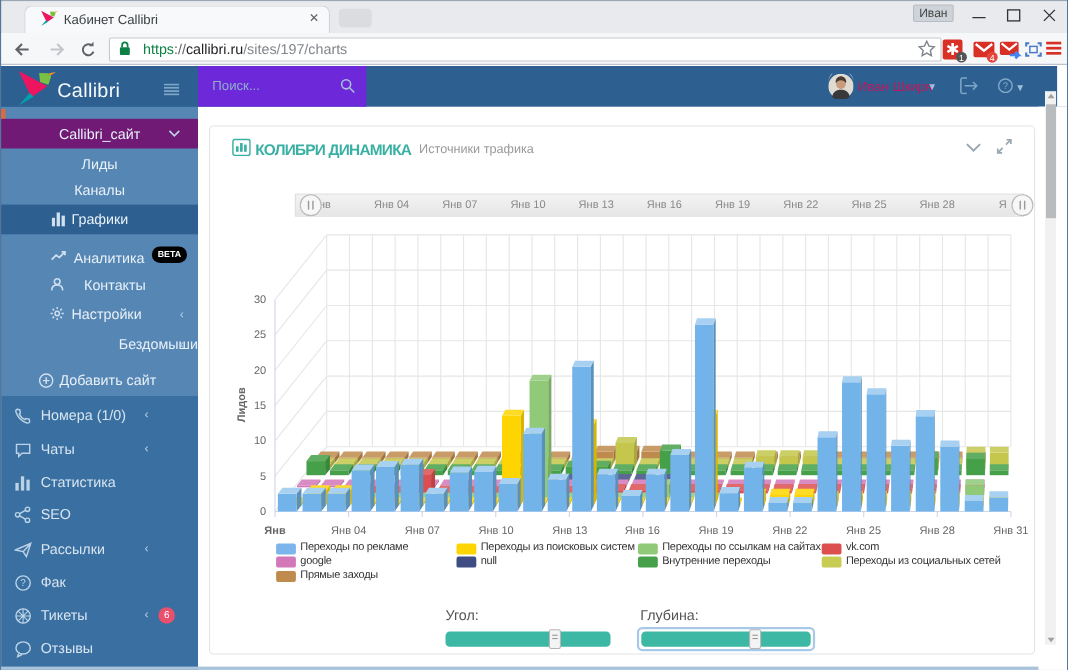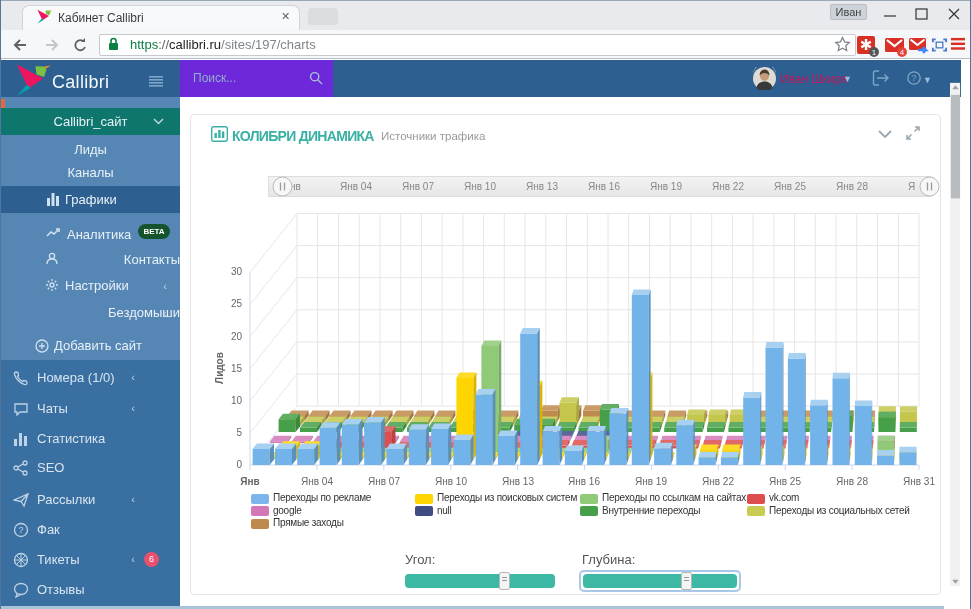--- a/index.html
+++ b/index.html
@@ -129,41 +129,41 @@
 </svg>
 <svg class="abs" style="left:149px;top:76px" width="14" height="11" viewBox="0 0 14 11">
 <g fill="#7ea6c8">
       <rect y="0" width="14" height="1.6"></rect>
       <rect y="3" width="14" height="1.6"></rect>
       <rect y="6" width="14" height="1.6"></rect>
       <rect y="9" width="14" height="1.6"></rect>
     </g>
 </svg>
 <div class="abs" style="left:1px;top:99px;width:4px;height:13px;background:#e06a3c"></div>
-<div class="abs mrow" style="top:108px;height:27px;background:#0f766e;line-height:27px">Callibri_сайт</div>
+<div class="abs mrow" style="top:108px;height:27px;background:#701a75;line-height:27px">Callibri_сайт</div>
 <svg class="abs" style="left:153px;top:118px" width="11" height="7" viewBox="0 0 11 7">
     <path d="M1 1l4.5 4.5L10 1" stroke="#bcd3e6" stroke-width="1.5" fill="none"></path>
   </svg>
 <div class="abs mrow" style="top:137px">Лиды</div>
 <div class="abs mrow" style="top:160px">Каналы</div>
 <div class="abs mrow" style="top:186px;height:27px;line-height:27px;background:#2d6090;text-align:left;padding-left:64px">Графики</div>
 <svg class="abs" style="left:47px;top:193px" width="13" height="13" viewBox="0 0 13 13">
     <g fill="#cfe0ee">
       <rect x="0" y="5" width="3" height="8"></rect>
       <rect x="4.5" y="0" width="3" height="13"></rect>
       <rect x="9" y="3" width="3" height="10"></rect>
     </g>
   </svg>
 <div class="abs mrow" style="top:222px;text-align:left;padding-left:66px">Аналитика</div>
 <svg class="abs" style="left:46px;top:228px" width="15" height="11" viewBox="0 0 15 11">
     <path d="M1 8l4-4 3 2 5-5" stroke="#cfe0ee" stroke-width="1.6" fill="none"></path>
     <path d="M10 1h3v3" stroke="#cfe0ee" stroke-width="1.6" fill="none"></path>
   </svg>
-<div class="abs" style="left:138px;top:224px;width:32px;height:15px;background:#14532d;border-radius:8px;color:#fff;font-size:8px;font-weight:bold;text-align:center;line-height:15px">BETA</div>
-<div class="abs mrow" style="top:247px;text-align:right;padding-left:28px">Контакты</div>
+<div class="abs" style="left:138px;top:224px;width:32px;height:15px;background:#000000;border-radius:8px;color:#fff;font-size:8px;font-weight:bold;text-align:center;line-height:15px">BETA</div>
+<div class="abs mrow" style="top:247px;text-align:center;padding-left:28px">Контакты</div>
 <svg class="abs" style="left:45px;top:252px" width="14" height="14" viewBox="0 0 14 14">
     <circle cx="7" cy="4" r="2.6" fill="none" stroke="#cfe0ee" stroke-width="1.4"></circle>
     <path d="M2 12c0-3 2-5 5-5s5 2 5 5" fill="none" stroke="#cfe0ee" stroke-width="1.4"></path>
   </svg>
 <div class="abs mrow" style="top:273px;text-align:left;padding-left:64px">Настройки<span class="chev" style="top:0">‹</span></div>
 <svg class="abs" style="left:45px;top:278px" width="14" height="14" viewBox="0 0 14 14">
     <circle cx="7" cy="7" r="2" fill="none" stroke="#cfe0ee" stroke-width="1.3"></circle>
     <path d="M7 1v2M7 11v2M1 7h2M11 7h2M2.8 2.8l1.4 1.4M9.8 9.8l1.4 1.4M11.2 2.8L9.8 4.2M4.2 9.8l-1.4 1.4" stroke="#cfe0ee" stroke-width="1.3"></path>
   </svg>
 <div class="abs mrow" style="top:300px;text-align:right;padding-left:46px">Бездомыши<span class="chev" style="top:0">‹</span></div>

